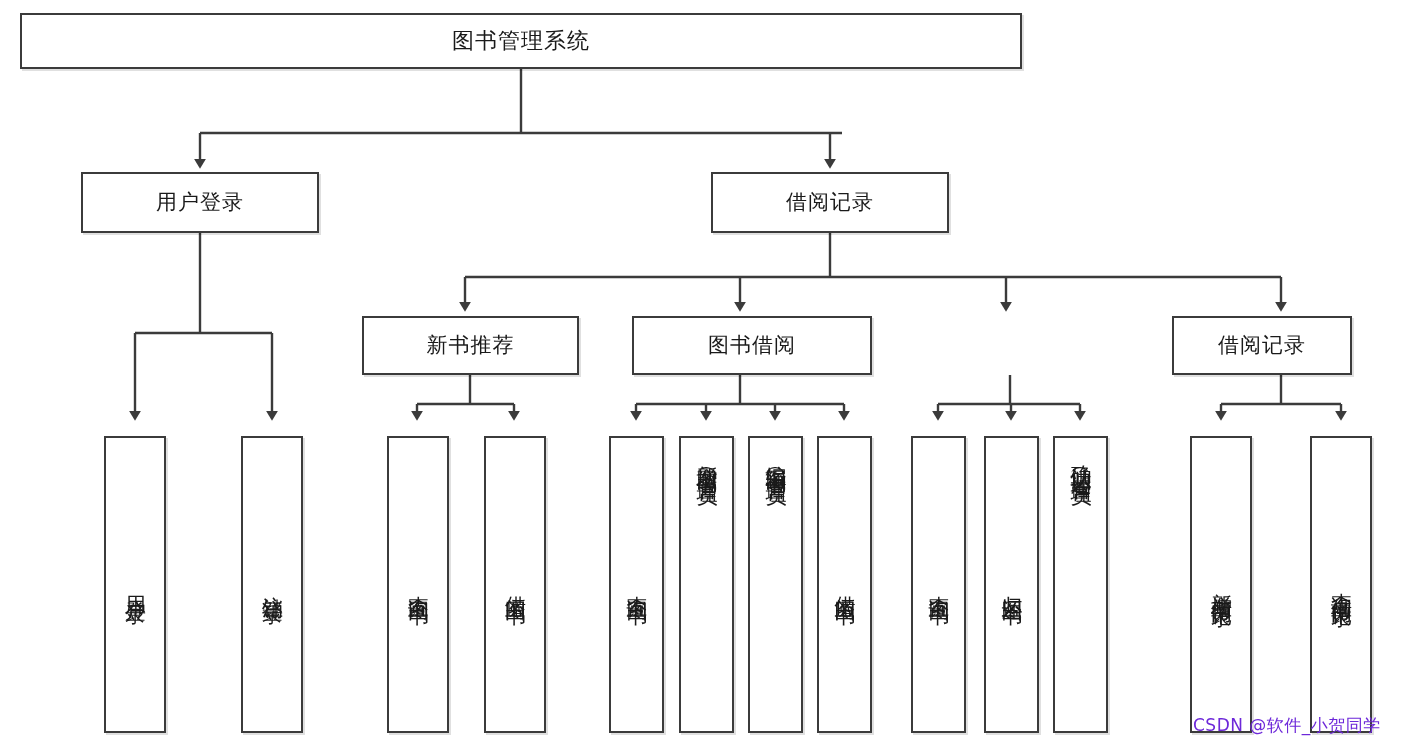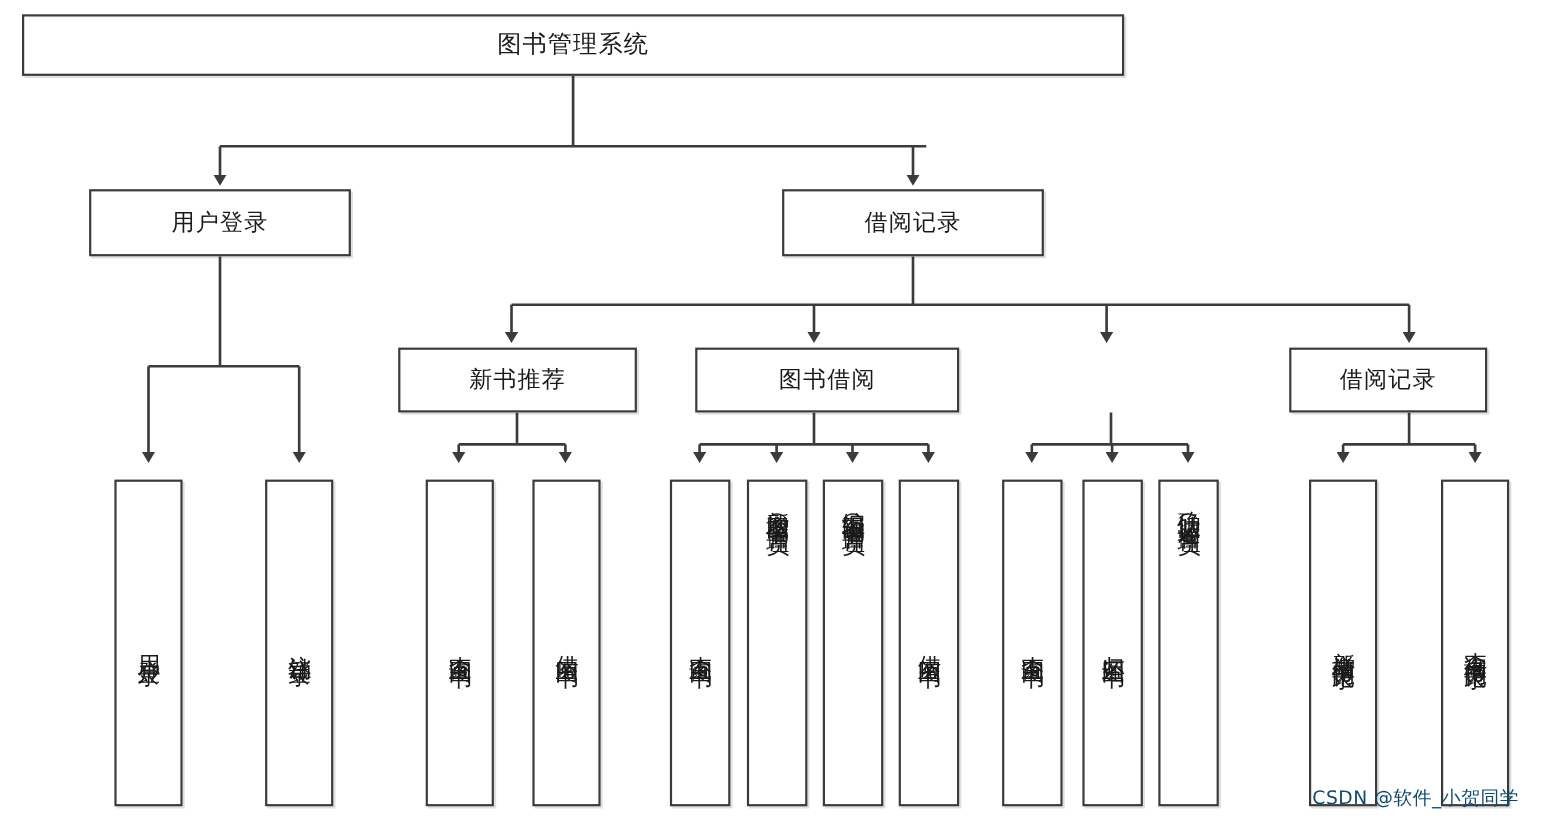--- a/index.html
+++ b/index.html
@@ -60,21 +60,21 @@
     font-size: 21px;
     letter-spacing: 3px;
     line-height: 1;
   }
   .node.vert.mid {
     align-items: center;
     padding-top: 0;
   }
   .watermark {
     position: absolute;
-    color: #0c4a6e;
+    color: #6d28d9;
     font-size: 17px;
     white-space: nowrap;
     letter-spacing: 0.5px;
   }
 </style>
 </head>
 <body>
 
 <div id="canvas">
 

